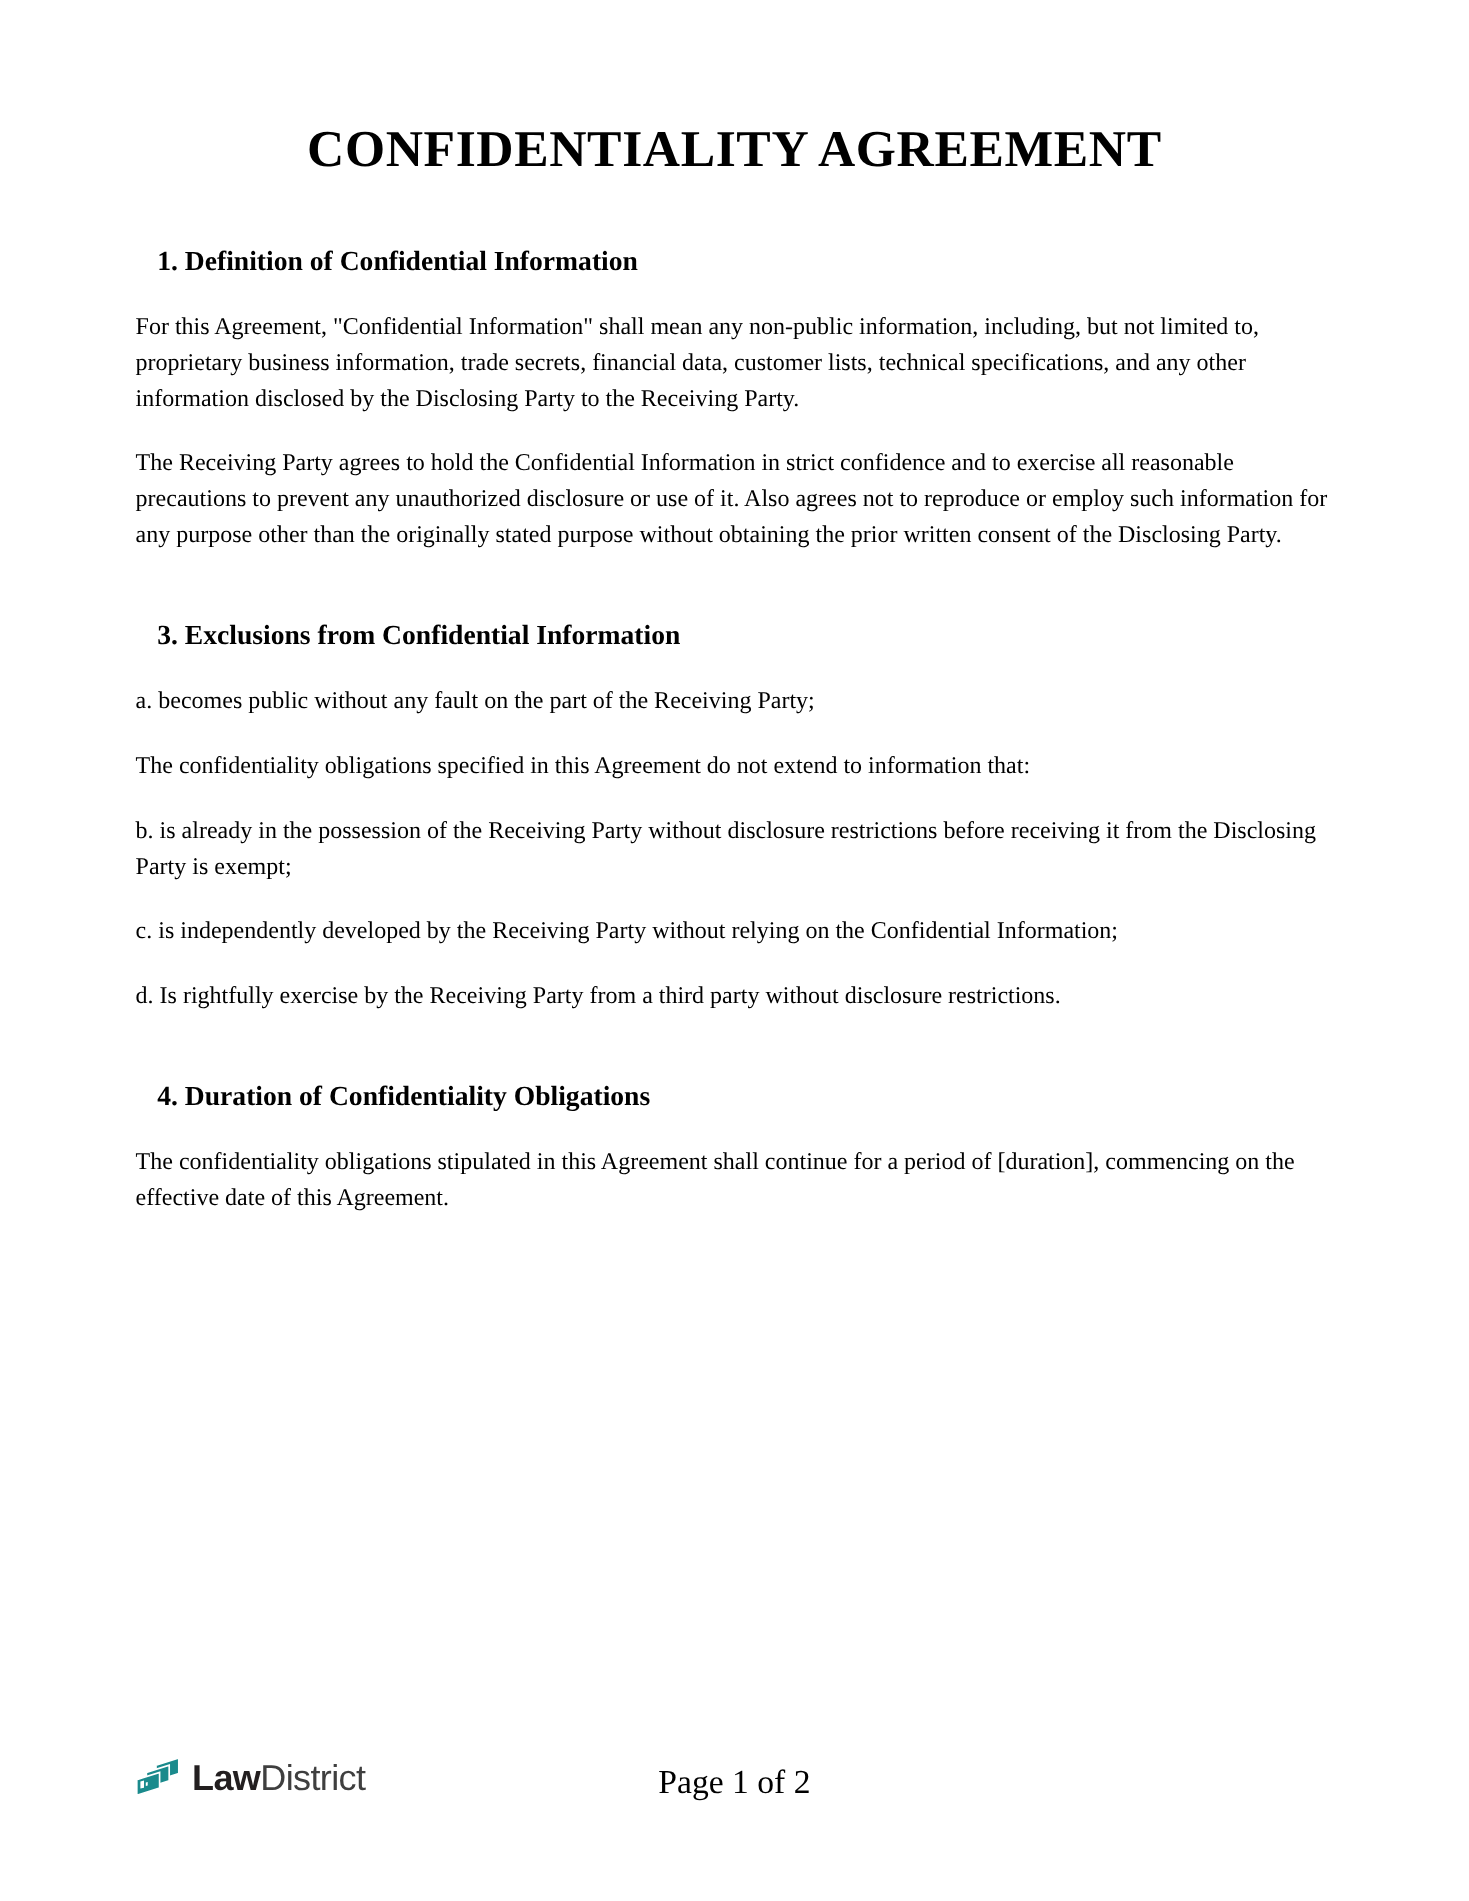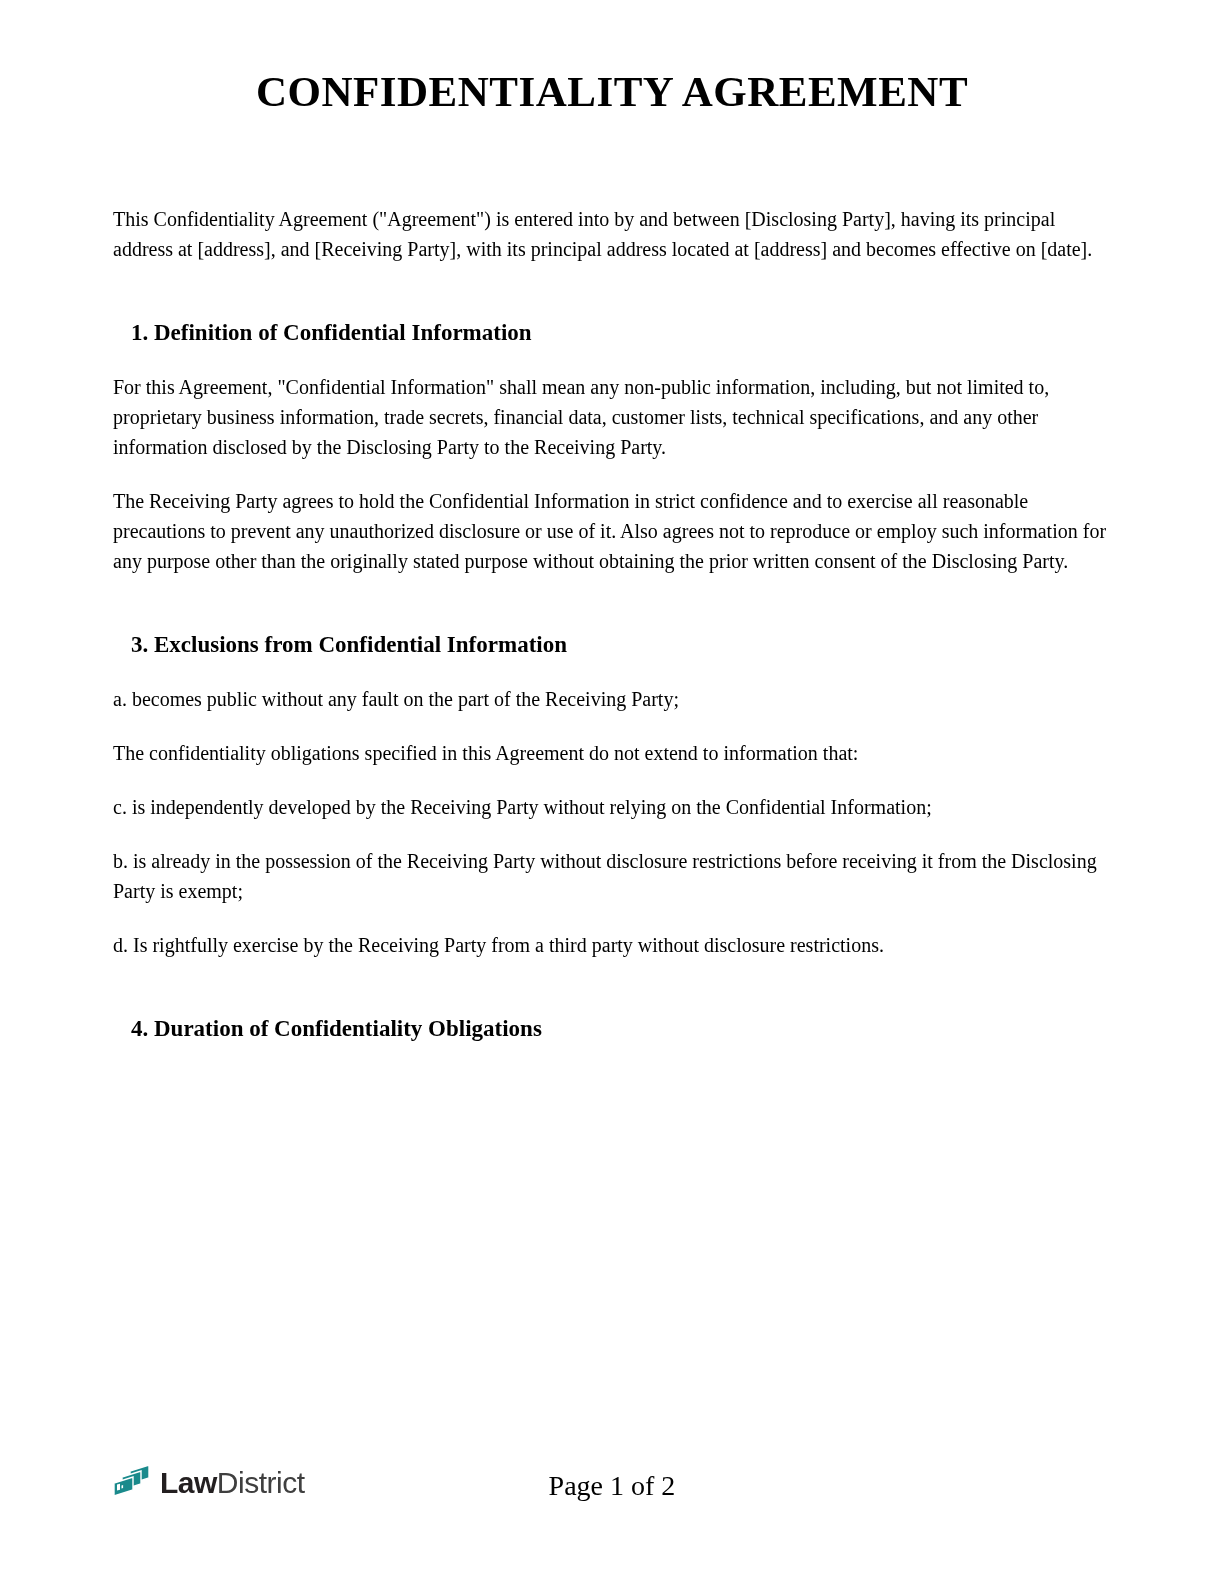--- a/index.html
+++ b/index.html
@@ -13,21 +13,21 @@
     height: 1584px;
     background: #ffffff;
     font-family: "Liberation Serif", "DejaVu Serif", serif;
     color: #000000;
     overflow: hidden;
     box-sizing: border-box;
     padding: 0 113px;
   }
   .doc-title {
     margin: 0;
-    padding-top: 67px;
+    padding-top: 100px;
     text-align: center;
     font-size: 43px;
     font-weight: 700;
     letter-spacing: 0.5px;
     color: #000000;
   }
   .intro {
     margin: 88px 0 0 0;
     font-size: 20px;
     line-height: 30px;
@@ -77,42 +77,42 @@
     white-space: nowrap;
   }
 </style>
 </head>
 <body>
 
 <div class="page">
 
   <h1 class="doc-title">CONFIDENTIALITY AGREEMENT</h1>
 
-  <p class="intro">This Confidentiality Agreement ("Agreement") is entered into by and between [Disclosing Party], having its principal address at [address], and [Receiving Party], with its principal address located at [address] and becomes effective on [date].</p>
 
   <section>
     <h2 class="section-heading">1. Definition of Confidential Information</h2>
     <p class="para">For this Agreement, "Confidential Information" shall mean any non-public information, including, but not limited to, proprietary business information, trade secrets, financial data, customer lists, technical specifications, and any other information disclosed by the Disclosing Party to the Receiving Party.</p>
   </section>
 
   <section>
     <p class="para">The Receiving Party agrees to hold the Confidential Information in strict confidence and to exercise all reasonable precautions to prevent any unauthorized disclosure or use of it. Also agrees not to reproduce or employ such information for any purpose other than the originally stated purpose without obtaining the prior written consent of the Disclosing Party.</p>
   </section>
 
   <section>
     <h2 class="section-heading">3. Exclusions from Confidential Information</h2>
     <p class="para">a. becomes public without any fault on the part of the Receiving Party;</p>
     <p class="para">The confidentiality obligations specified in this Agreement do not extend to information that:</p>
+    <p class="para">b. is already in the possession of the Receiving Party without disclosure restrictions before receiving it from the Disclosing Party is exempt;</p>
     <p class="para">c. is independently developed by the Receiving Party without relying on the Confidential Information;</p>
-    <p class="para">b. is already in the possession of the Receiving Party without disclosure restrictions before receiving it from the Disclosing Party is exempt;</p>
     <p class="para">d. Is rightfully exercise by the Receiving Party from a third party without disclosure restrictions.</p>
   </section>
 
   <section>
     <h2 class="section-heading">4. Duration of Confidentiality Obligations</h2>
+    <p class="para">The confidentiality obligations stipulated in this Agreement shall continue for a period of [duration], commencing on the effective date of this Agreement.</p>
   </section>
 
   <div class="footer">
     <div class="logo">
       <span style="display:inline-block; line-height:0;">
         <svg width="40" height="38" viewBox="0 0 40 38" aria-hidden="true">
           <g fill="#1a8a8c" stroke="#ffffff" stroke-width="1.4">
             <polygon points="17,7 36,1 36,14 17,20"></polygon>
             <polygon points="9,13 28,7 28,20 9,26"></polygon>
             <polygon points="1,19 20,13 20,26 1,32"></polygon>

